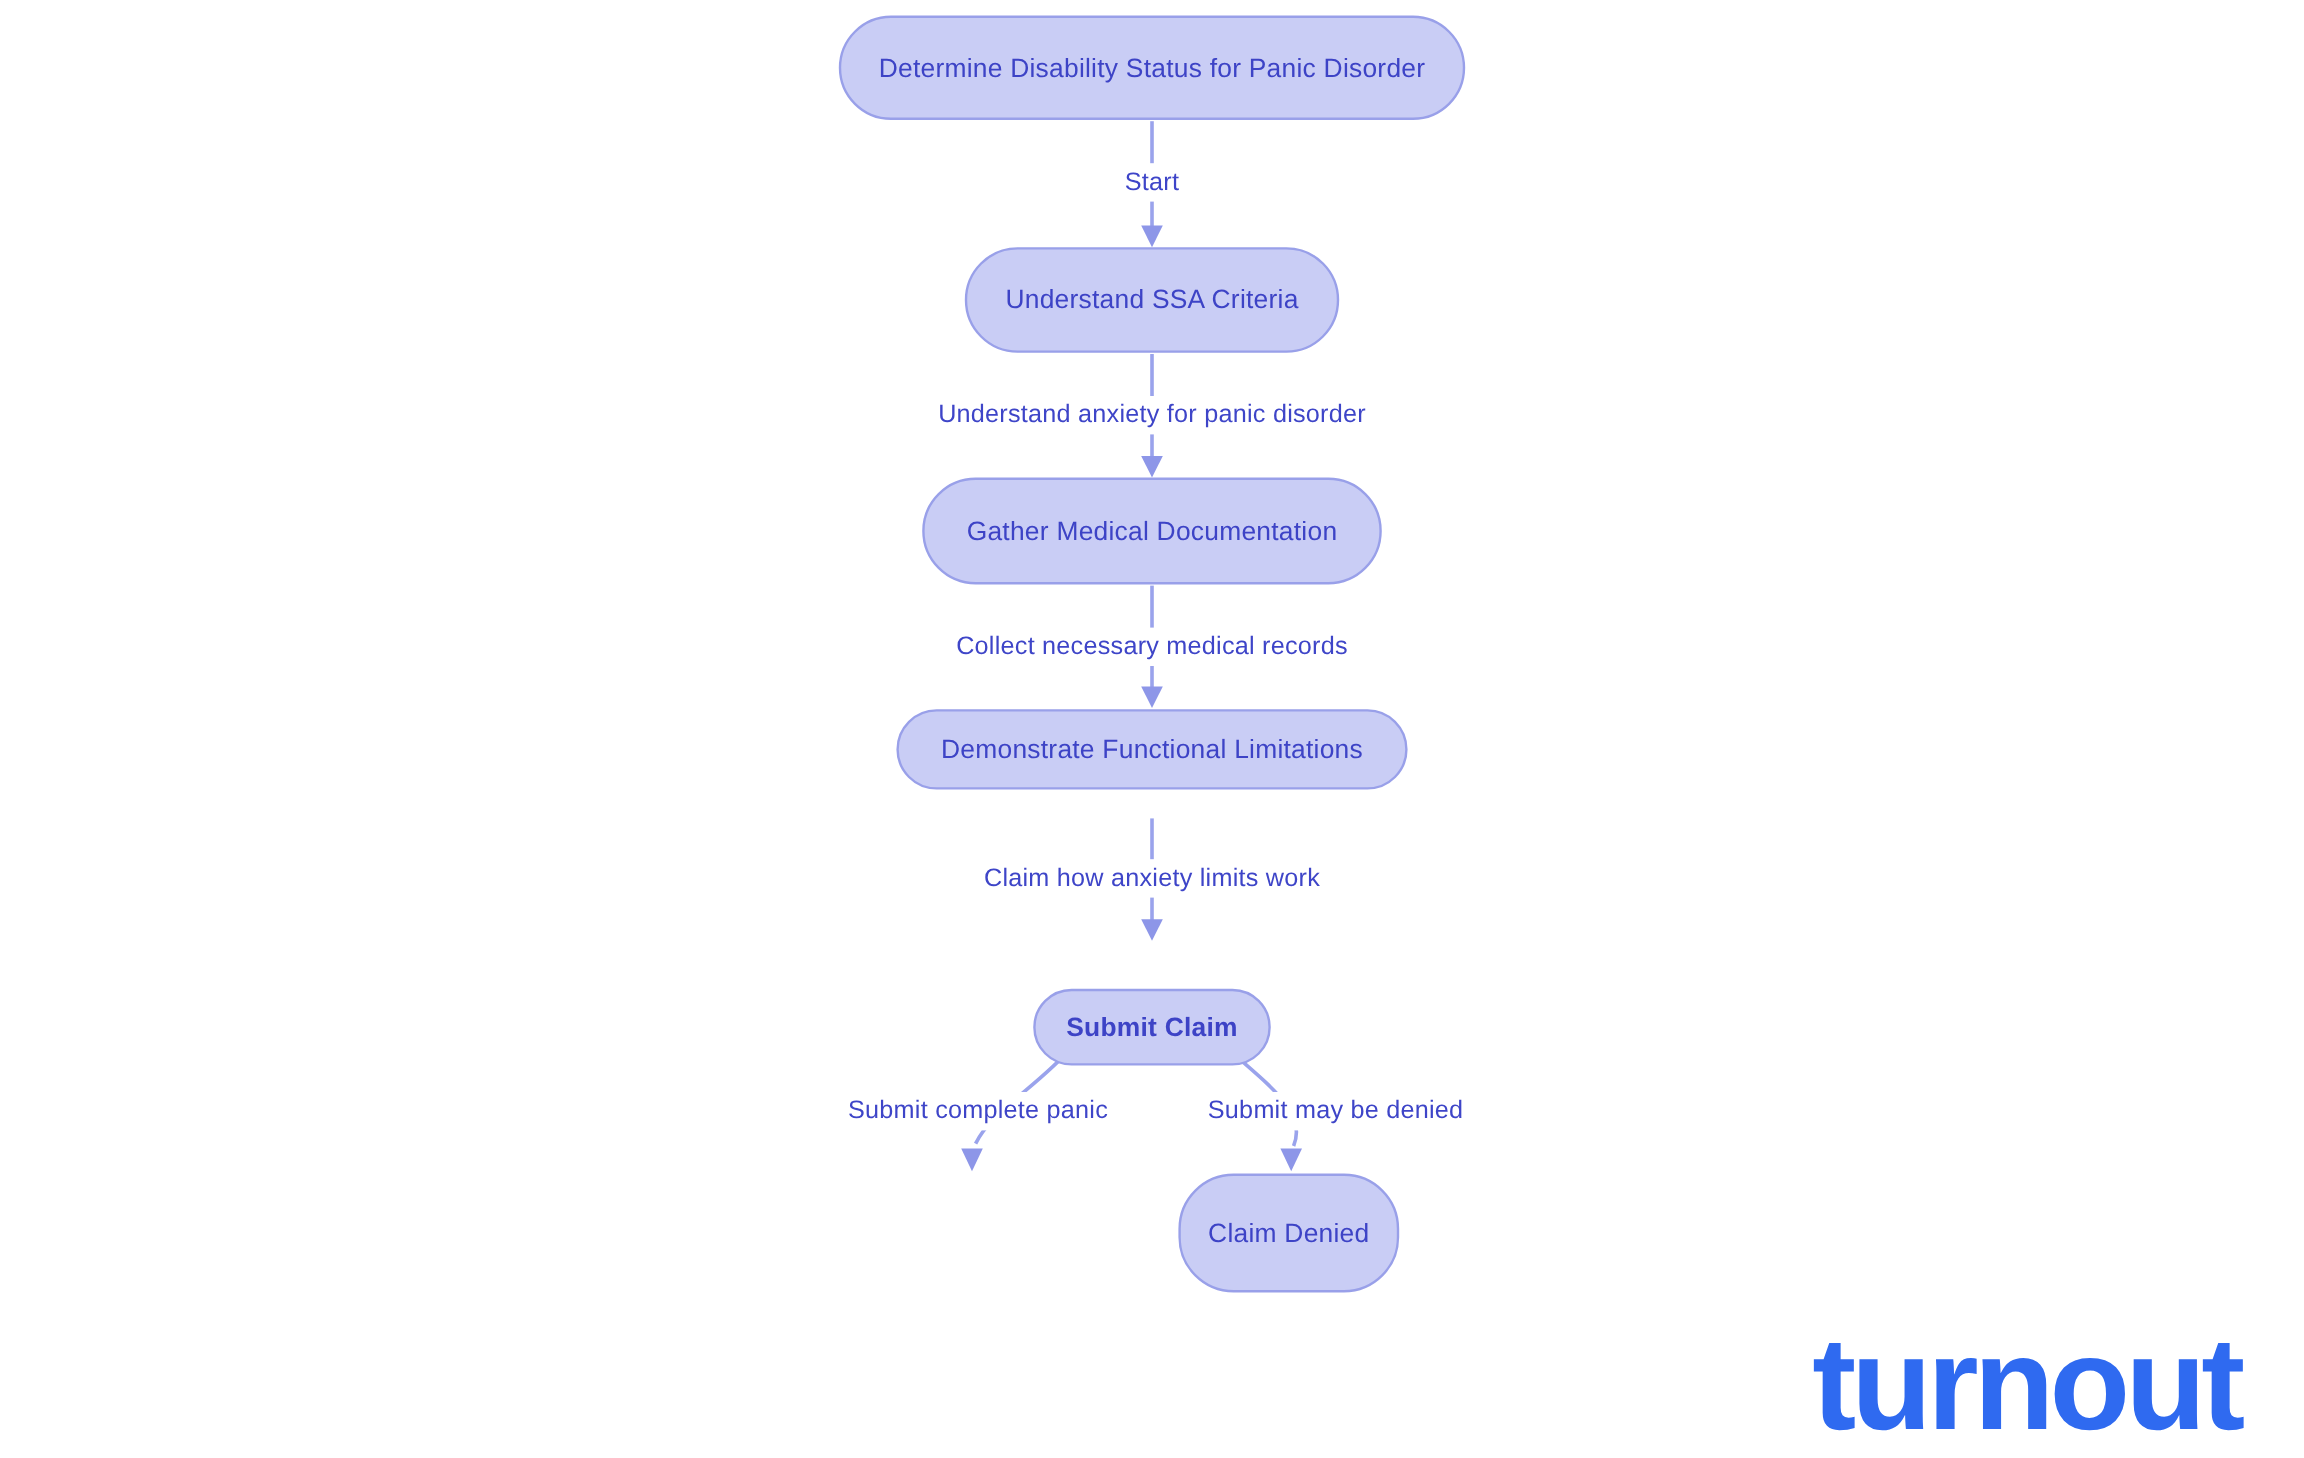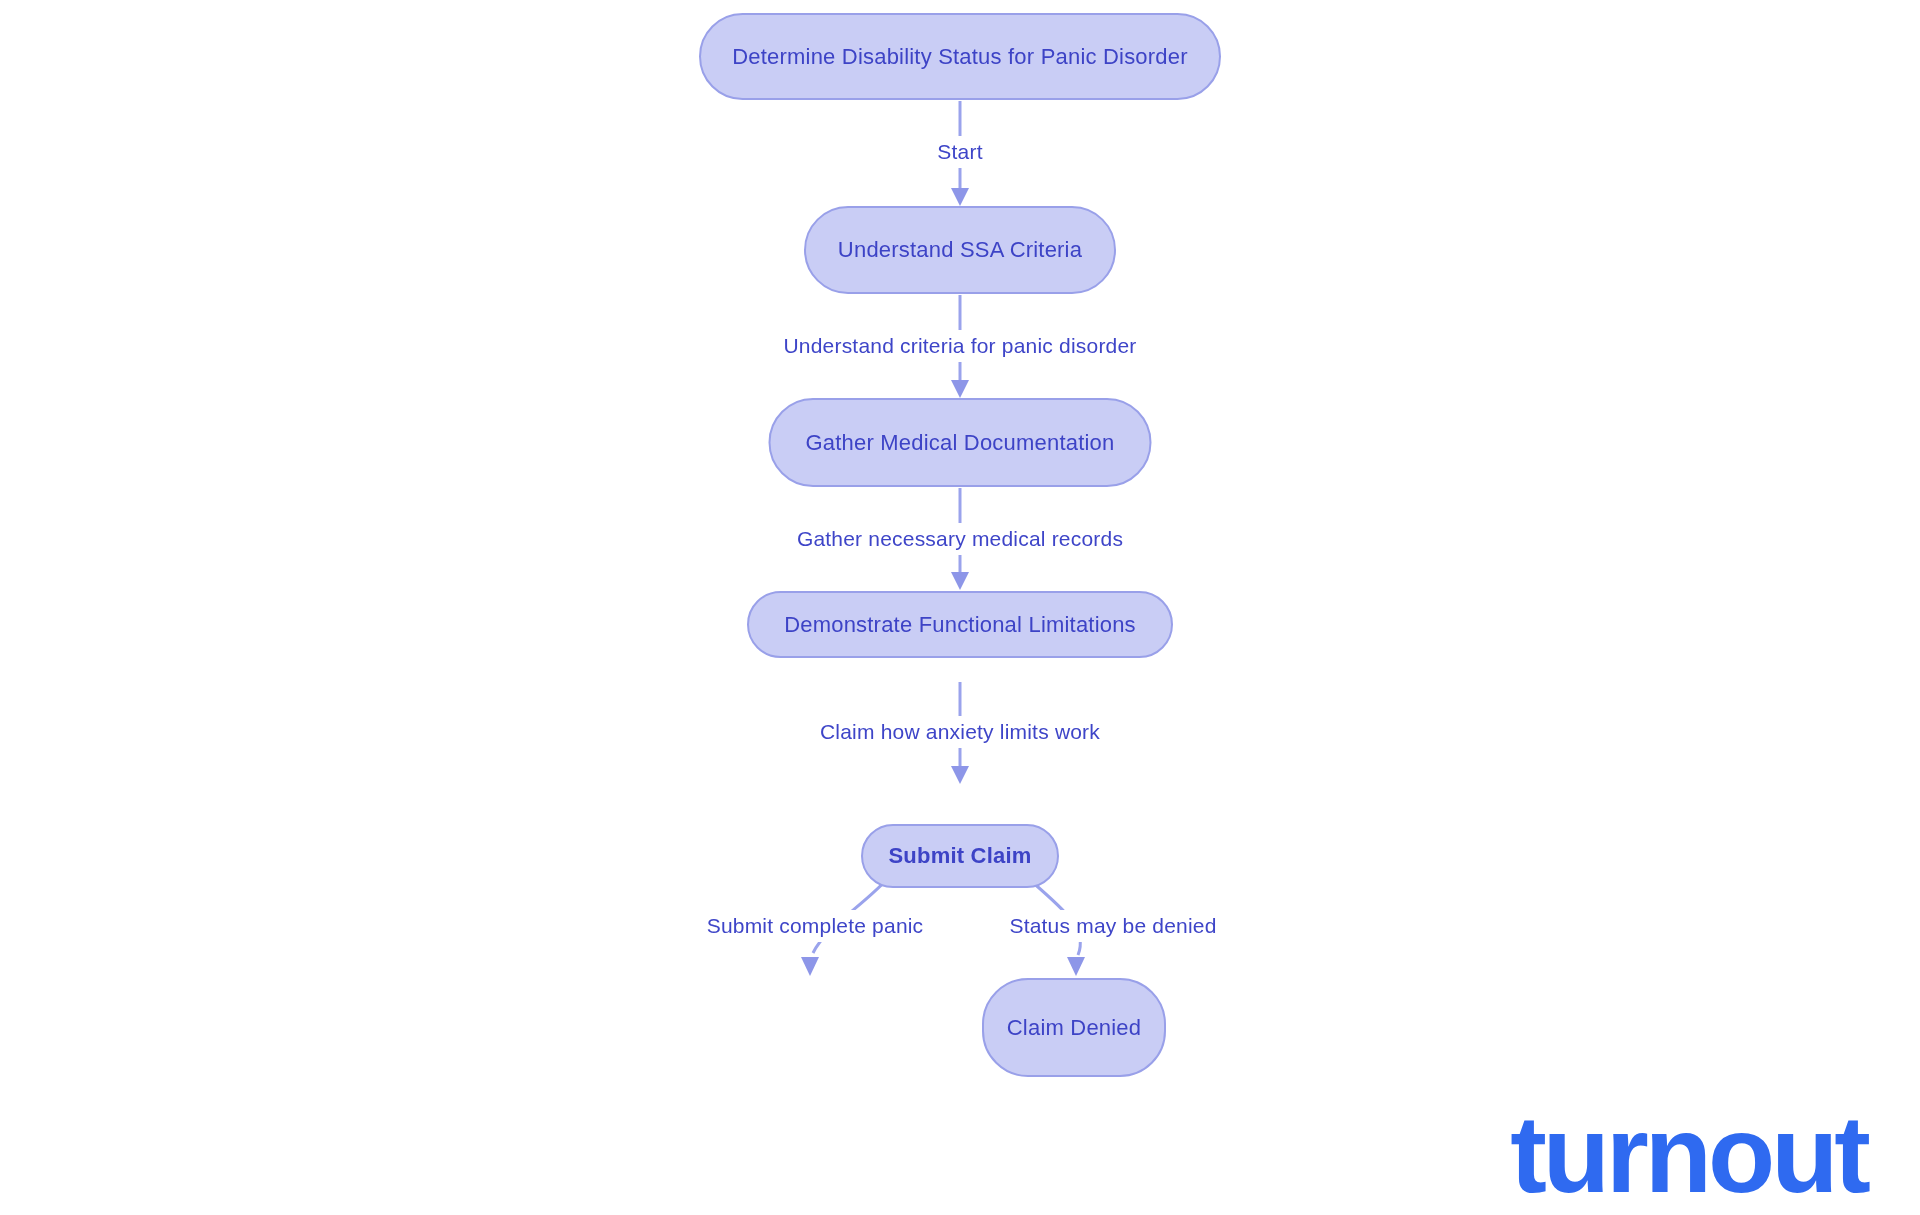--- a/index.html
+++ b/index.html
@@ -124,25 +124,25 @@
     <span class="node-label">Submit Claim</span>
   </div>
 
 
   <div class="flow-node" style="left:1074px; top:978px; width:184px; height:99px;">
     <span class="node-label">Claim Denied</span>
   </div>
 
   <div class="edge-label" style="left:960px; top:152px;">Start</div>
 
-  <div class="edge-label" style="left:960px; top:346px;">Understand criteria for panic disorder</div>
+  <div class="edge-label" style="left:960px; top:346px;">Understand anxiety for panic disorder</div>
 
-  <div class="edge-label" style="left:960px; top:539px;">Gather necessary medical records</div>
+  <div class="edge-label" style="left:960px; top:539px;">Collect necessary medical records</div>
 
   <div class="edge-label" style="left:960px; top:732px;">Claim how anxiety limits work</div>
 
   <div class="edge-label" style="left:815px; top:926px;">Submit complete panic</div>
 
-  <div class="edge-label" style="left:1113px; top:926px;">Status may be denied</div>
+  <div class="edge-label" style="left:1113px; top:926px;">Submit may be denied</div>
 
   <div class="brand-logo">turnout</div>
 
 </div>
 
 </body></html>

